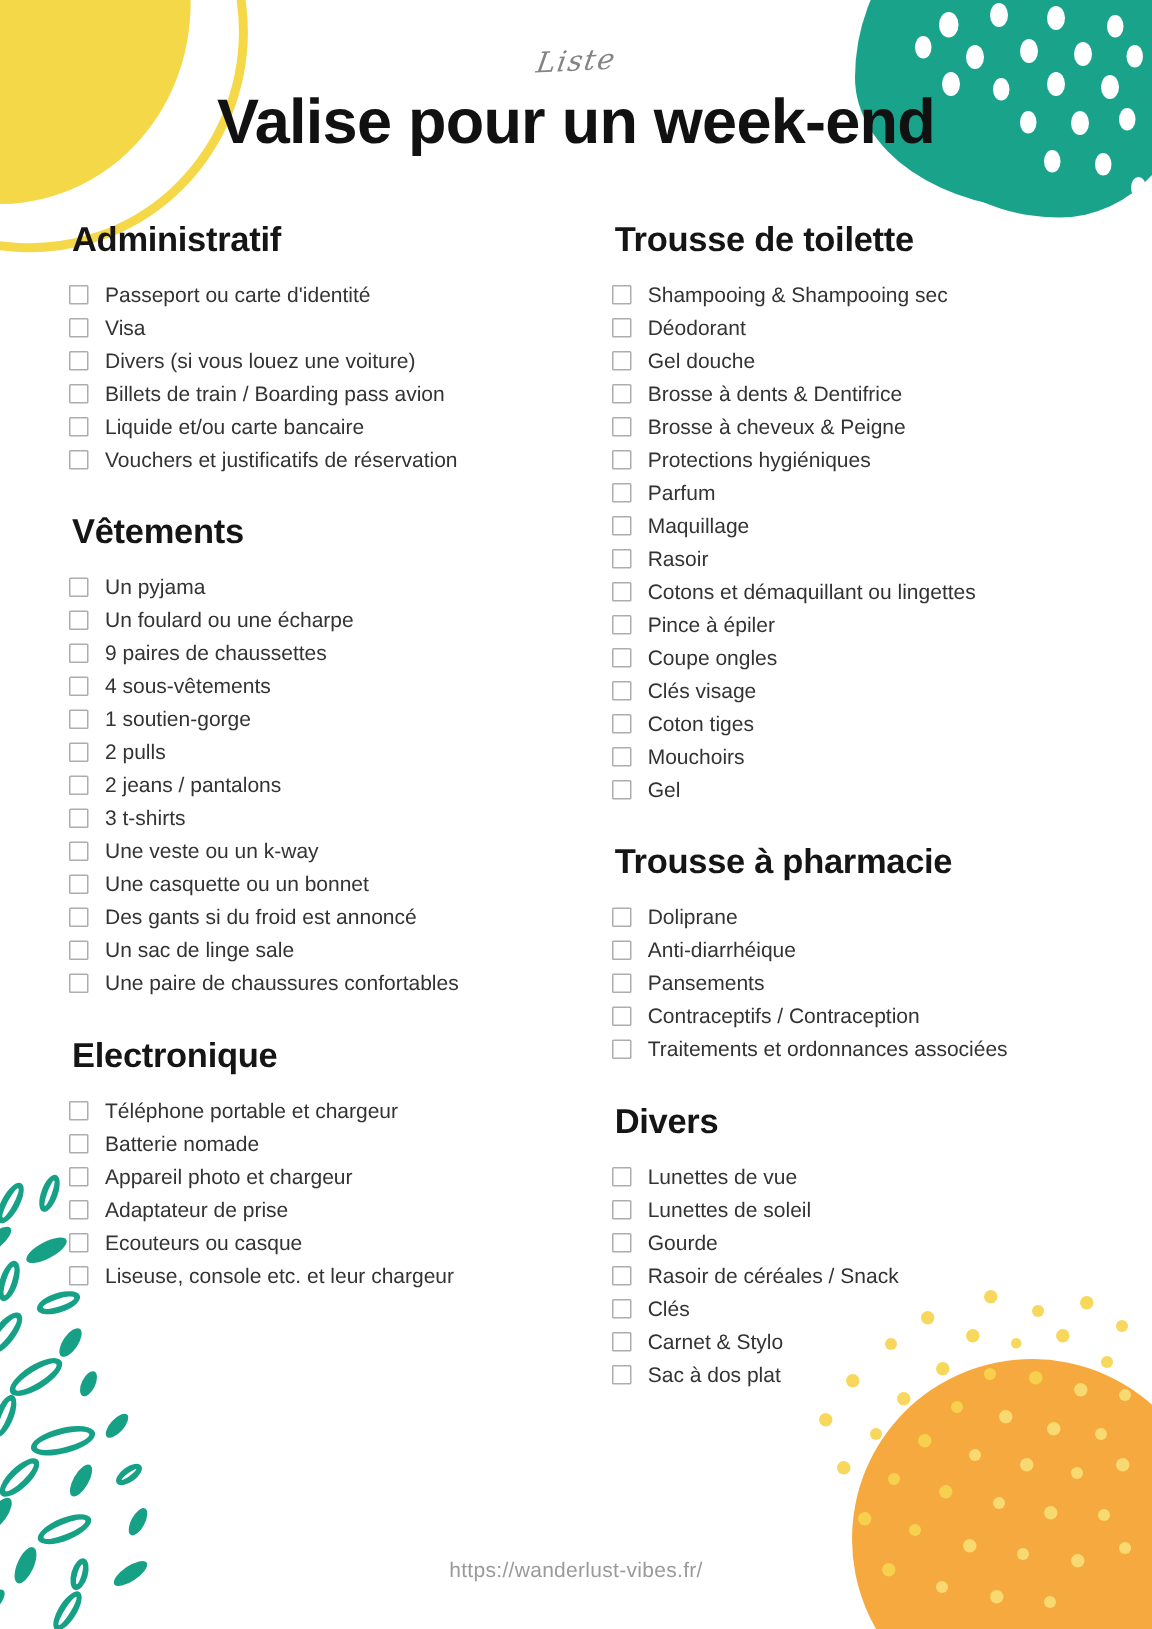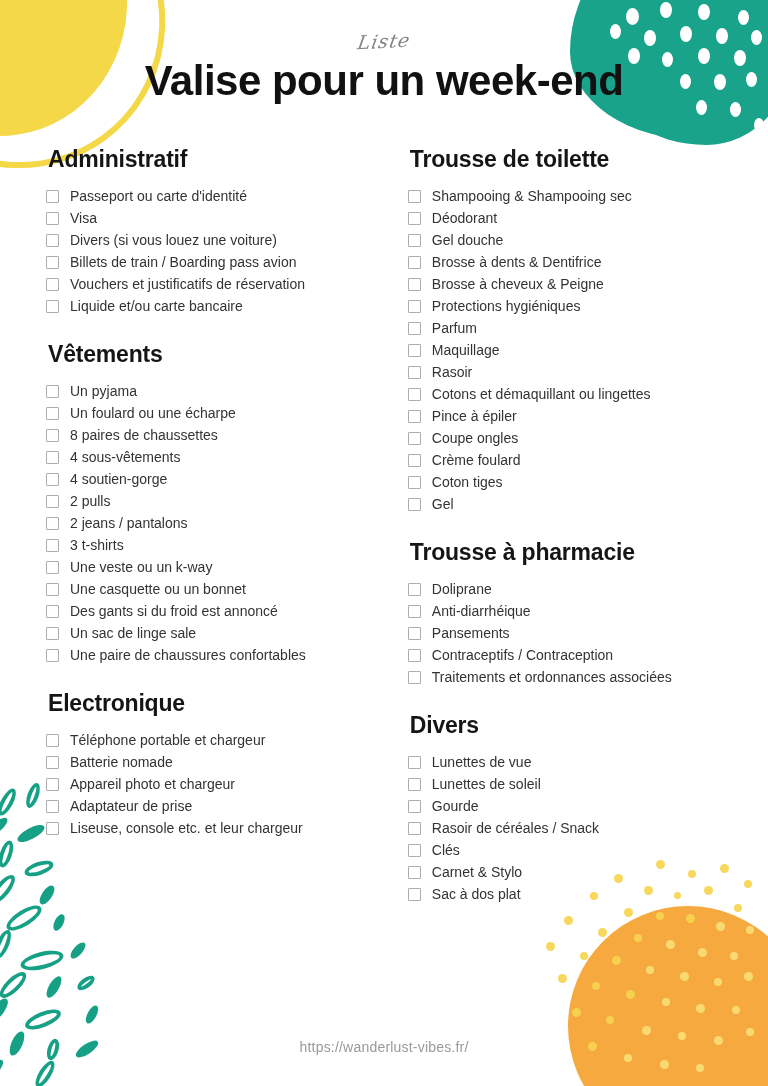--- a/index.html
+++ b/index.html
@@ -189,51 +189,51 @@
           <li>
               <span class="cbox"></span>
               <span class="item-label">Divers (si vous louez une voiture)</span>
             </li>
           <li>
               <span class="cbox"></span>
               <span class="item-label">Billets de train / Boarding pass avion</span>
             </li>
           <li>
               <span class="cbox"></span>
+              <span class="item-label">Liquide et/ou carte bancaire</span>
+            </li>
+          <li>
+              <span class="cbox"></span>
               <span class="item-label">Vouchers et justificatifs de réservation</span>
-            </li>
-          <li>
-              <span class="cbox"></span>
-              <span class="item-label">Liquide et/ou carte bancaire</span>
             </li>
         </ul>
       </div>
 
       <div class="section">
         <div class="section-title">Vêtements</div>
         <ul class="items">
           <li>
               <span class="cbox"></span>
               <span class="item-label">Un pyjama</span>
             </li>
           <li>
               <span class="cbox"></span>
               <span class="item-label">Un foulard ou une écharpe</span>
             </li>
           <li>
               <span class="cbox"></span>
-              <span class="item-label">8 paires de chaussettes</span>
+              <span class="item-label">9 paires de chaussettes</span>
             </li>
           <li>
               <span class="cbox"></span>
               <span class="item-label">4 sous-vêtements</span>
             </li>
           <li>
               <span class="cbox"></span>
-              <span class="item-label">4 soutien-gorge</span>
+              <span class="item-label">1 soutien-gorge</span>
             </li>
           <li>
               <span class="cbox"></span>
               <span class="item-label">2 pulls</span>
             </li>
           <li>
               <span class="cbox"></span>
               <span class="item-label">2 jeans / pantalons</span>
             </li>
           <li>
@@ -277,20 +277,24 @@
           <li>
               <span class="cbox"></span>
               <span class="item-label">Appareil photo et chargeur</span>
             </li>
           <li>
               <span class="cbox"></span>
               <span class="item-label">Adaptateur de prise</span>
             </li>
           <li>
               <span class="cbox"></span>
+              <span class="item-label">Ecouteurs ou casque</span>
+            </li>
+          <li>
+              <span class="cbox"></span>
               <span class="item-label">Liseuse, console etc. et leur chargeur</span>
             </li>
         </ul>
       </div>
 
     </div>
 
     <div class="col col-right">
 
       <div class="section">
@@ -339,25 +343,29 @@
           <li>
               <span class="cbox"></span>
               <span class="item-label">Pince à épiler</span>
             </li>
           <li>
               <span class="cbox"></span>
               <span class="item-label">Coupe ongles</span>
             </li>
           <li>
               <span class="cbox"></span>
-              <span class="item-label">Crème foulard</span>
+              <span class="item-label">Clés visage</span>
             </li>
           <li>
               <span class="cbox"></span>
               <span class="item-label">Coton tiges</span>
+            </li>
+          <li>
+              <span class="cbox"></span>
+              <span class="item-label">Mouchoirs</span>
             </li>
           <li>
               <span class="cbox"></span>
               <span class="item-label">Gel</span>
             </li>
         </ul>
       </div>
 
       <div class="section">
         <div class="section-title">Trousse à pharmacie</div>

